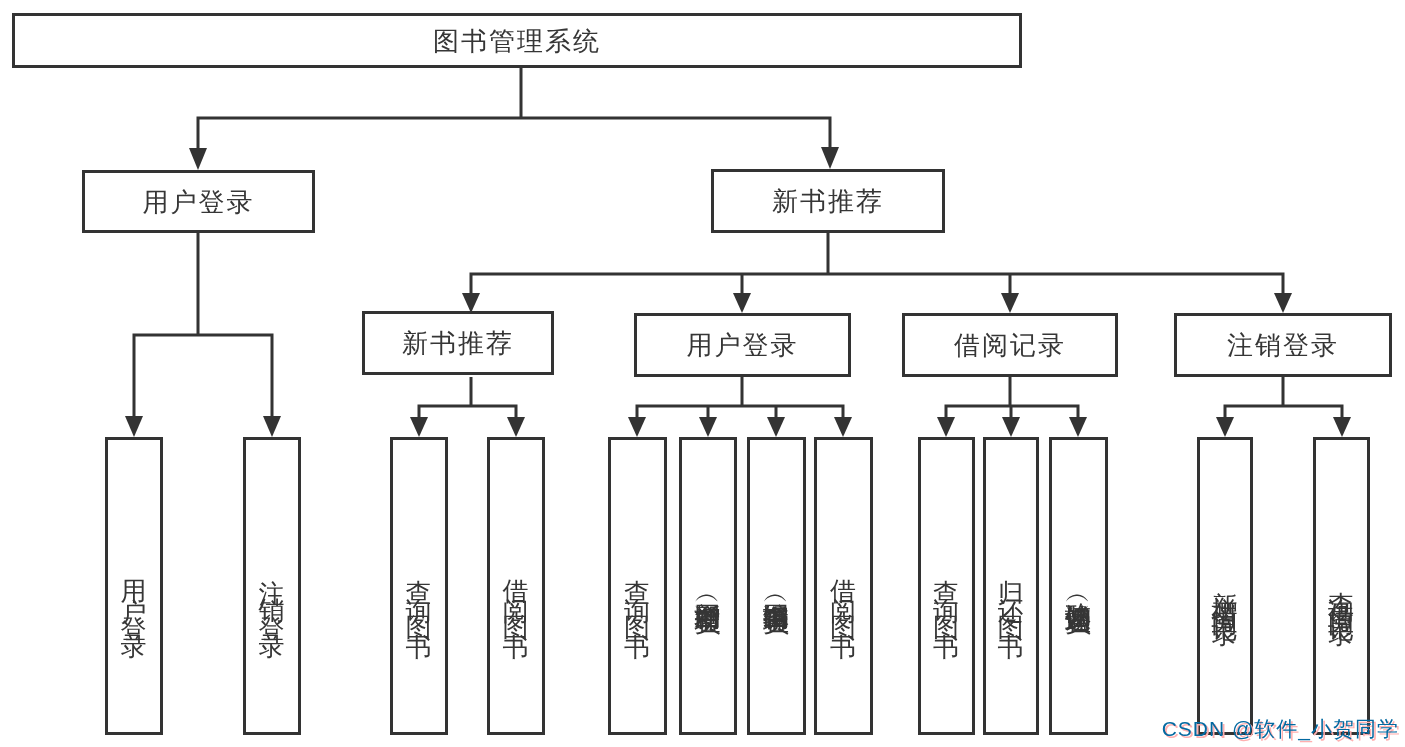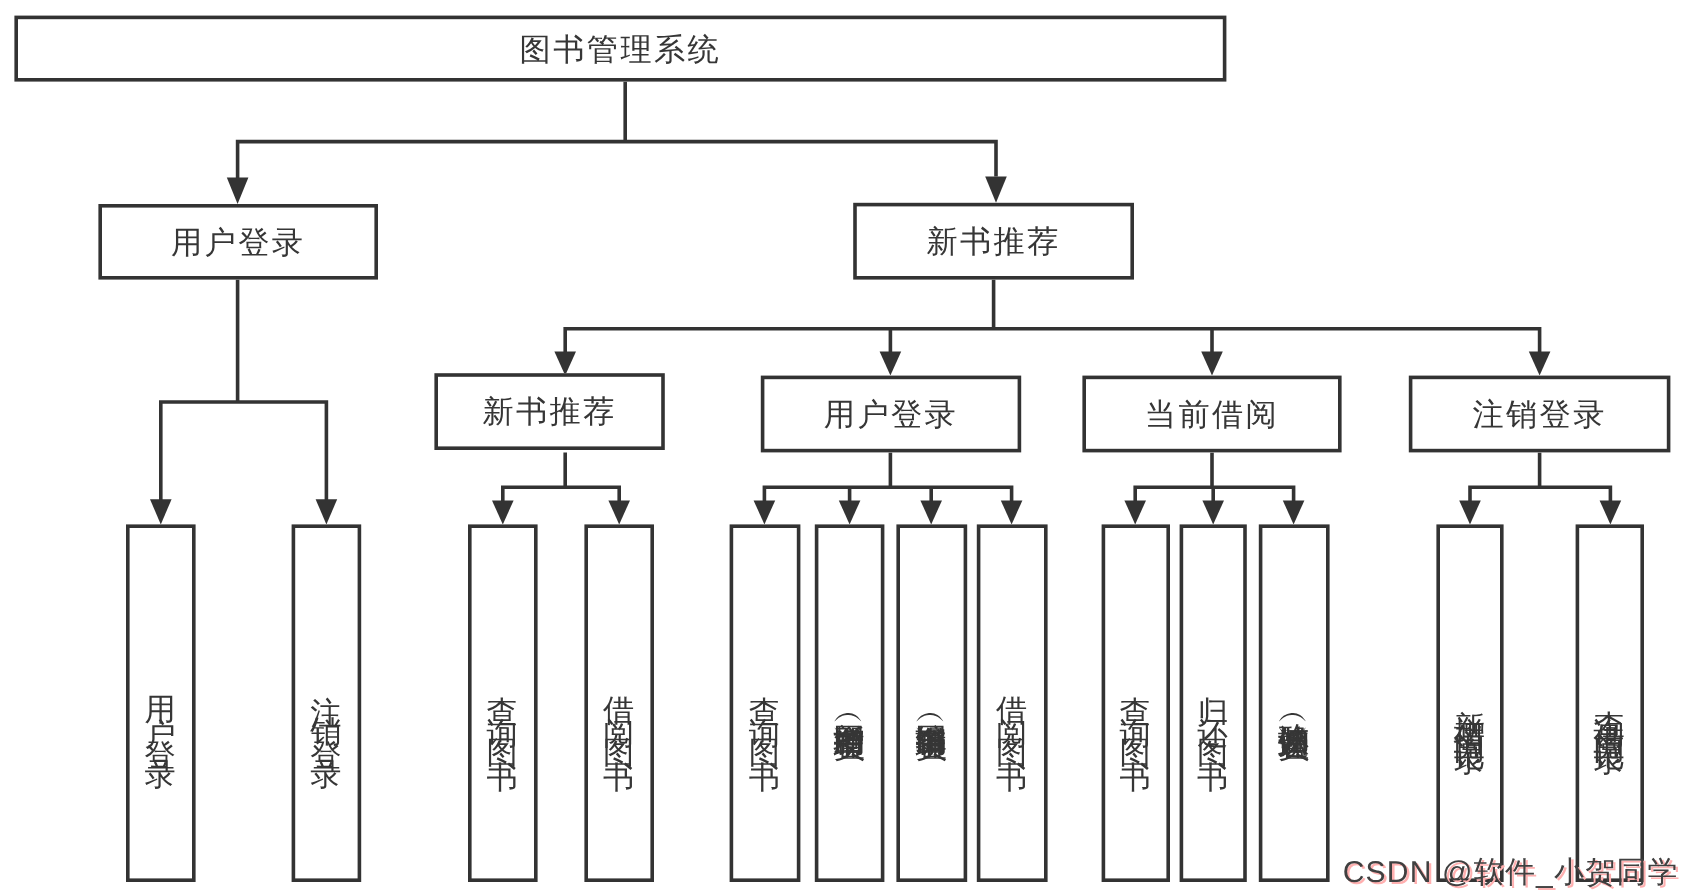--- a/index.html
+++ b/index.html
@@ -19,21 +19,21 @@
     font-size:26px;color:#363636;letter-spacing:2px;white-space:nowrap;line-height:1;
   }
   .v-label{
     writing-mode:vertical-rl;text-orientation:mixed;font-size:26px;color:#363636;line-height:1;
   }
   .ls-wide{letter-spacing:18px;margin-bottom:-18px;}
   .ls-mid{letter-spacing:6px;margin-bottom:-6px;}
   .ls-tight{letter-spacing:1px;margin-bottom:-1px;}
   .watermark{
     position:absolute;right:6px;bottom:4px;z-index:5;
-    font-size:25px;letter-spacing:1px;color:#404040;
+    font-size:21px;letter-spacing:1px;color:#0369a1;
     text-shadow:2px 2px 0 #ffb0b0;white-space:nowrap;margin-left:14px;
   }
 </style>
 </head>
 <body>
 
 <div class="stage">
 
   <svg class="connectors" width="1405" height="747" viewBox="0 0 1405 747">
 
@@ -96,21 +96,21 @@
     <span class="h-label">新书推荐</span>
   </div>
 
   <div class="box" style="left:362px;top:311px;width:192px;height:64px">
     <span class="h-label">新书推荐</span>
   </div>
   <div class="box" style="left:634px;top:313px;width:217px;height:64px">
     <span class="h-label">用户登录</span>
   </div>
   <div class="box" style="left:902px;top:313px;width:216px;height:64px">
-    <span class="h-label">当前借阅</span>
+    <span class="h-label">借阅记录</span>
   </div>
   <div class="box" style="left:1174px;top:313px;width:218px;height:64px">
     <span class="h-label">注销登录</span>
   </div>
 
   <div class="box" style="left:105px;top:437px;width:58px;height:298px">
     <span class="v-label ls-wide">用户登录</span>
   </div>
   <div class="box" style="left:243px;top:437px;width:58px;height:298px">
     <span class="v-label ls-wide">注销登录</span>

